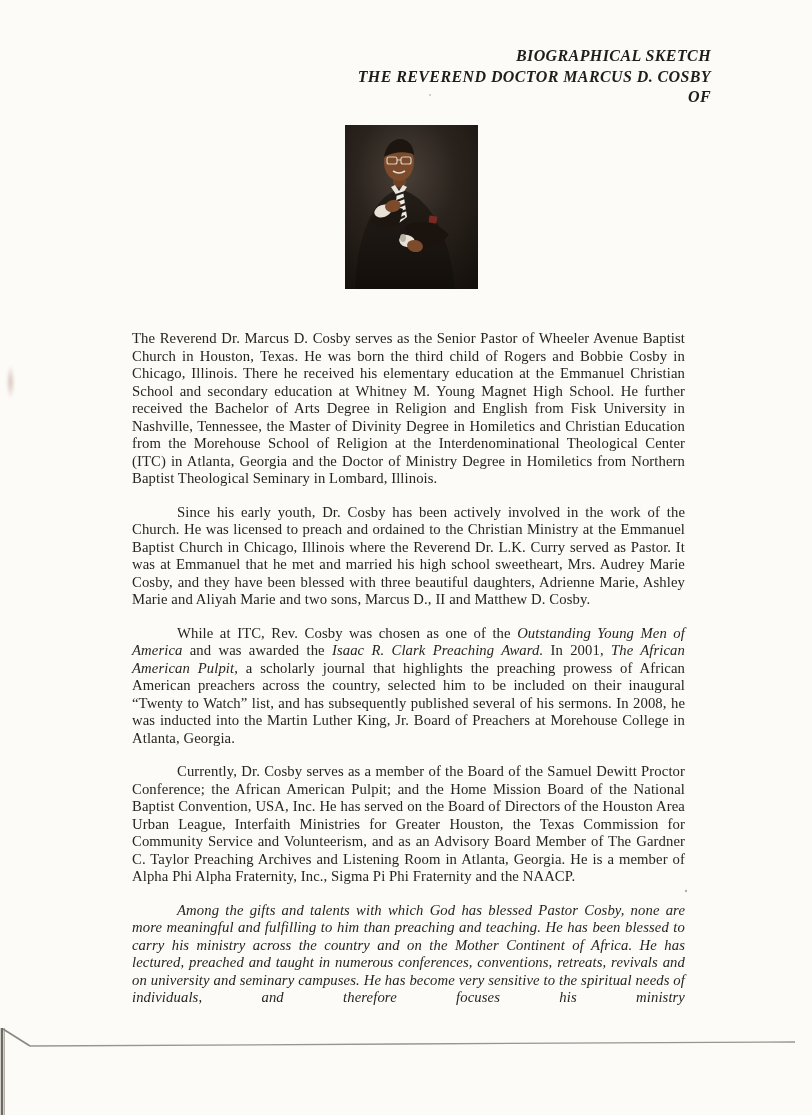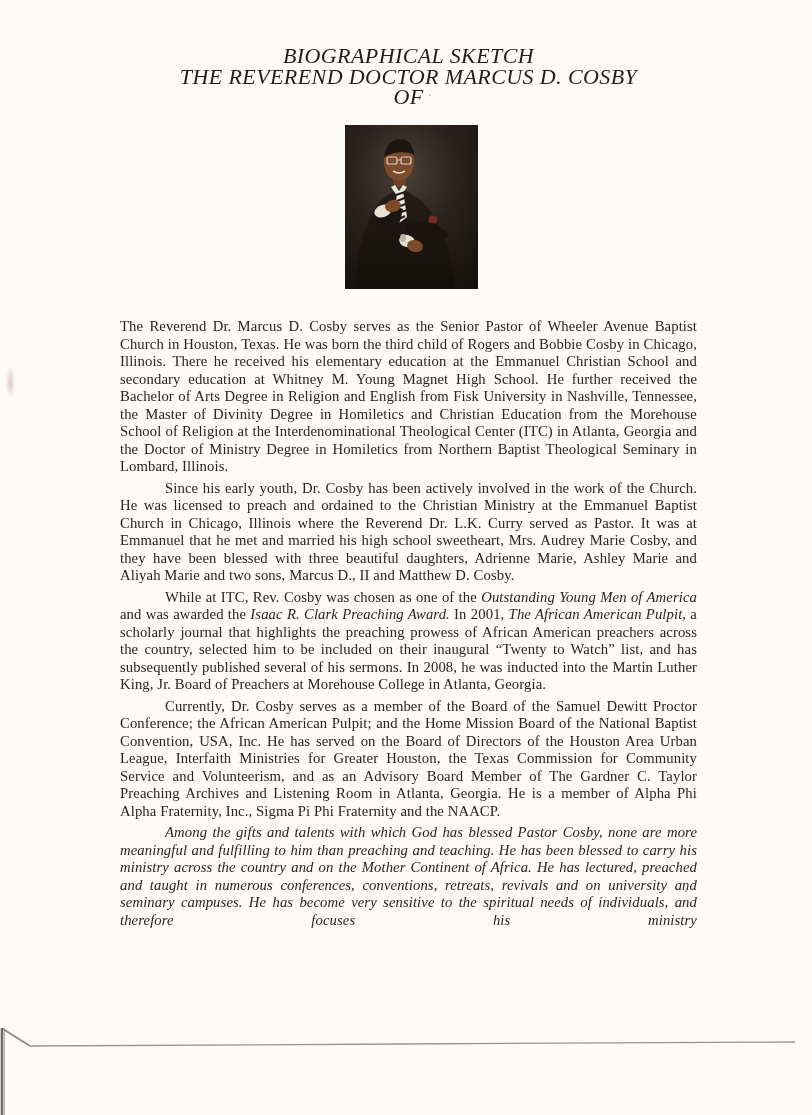--- a/index.html
+++ b/index.html
@@ -8,42 +8,42 @@
     position: relative;
     background: #fcfbf8;
     overflow: hidden;
     font-family: "Liberation Serif", serif;
   }
   .page { position: absolute; inset: 0; }
 
   .title-block {
     position: absolute;
     left: 106px; top: 46px; width: 605px;
-    text-align: center;
-    font-weight: normal; font-style: italic;
-    font-size: 22px; line-height: 20.5px;
+    text-align: right;
+    font-weight: bold; font-style: italic;
+    font-size: 16px; line-height: 20.5px;
     letter-spacing: 0.4px;
     color: #211d18;
   }
 
   .portrait {
     position: absolute;
     left: 345px; top: 125px;
     width: 133px; height: 164px;
     display: block;
   }
 
   .body-text {
     position: absolute;
     left: 116px; top: 314px; width: 585px;
     font-size: 14.7px; line-height: 17.5px;
     color: #29241d;
     letter-spacing: 0.1px;
   }
-  .para { margin: 4px; text-align: justify; }
+  .para { margin: 16px; text-align: justify; }
   .para.indent { text-indent: 45px; }
   .para:last-child { text-align-last: justify; font-style: italic; }
   .para i { font-style: italic; }
 
   
   .artifact-overlay { position: absolute; inset: 0; pointer-events: none; }
   .smudge {
     position: absolute; left: 6px; top: 365px;
     width: 9px; height: 34px;
     background: radial-gradient(ellipse at center, rgba(155,95,75,0.35), rgba(155,95,75,0) 70%);

